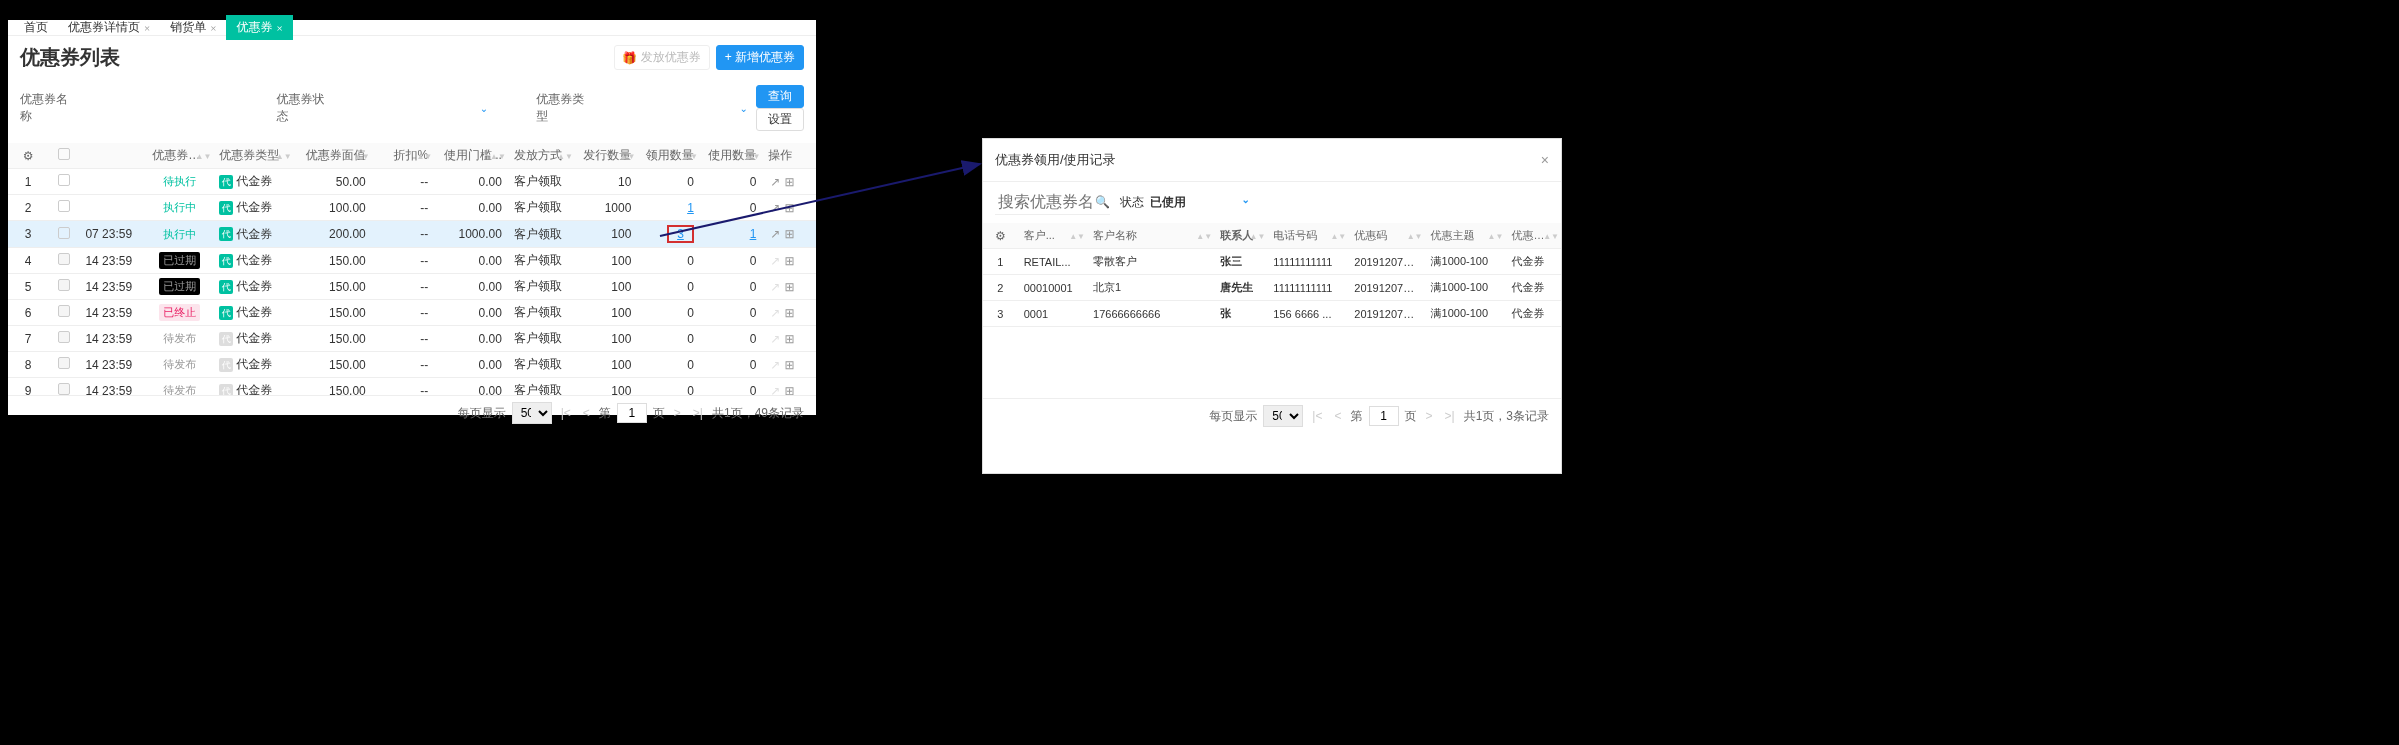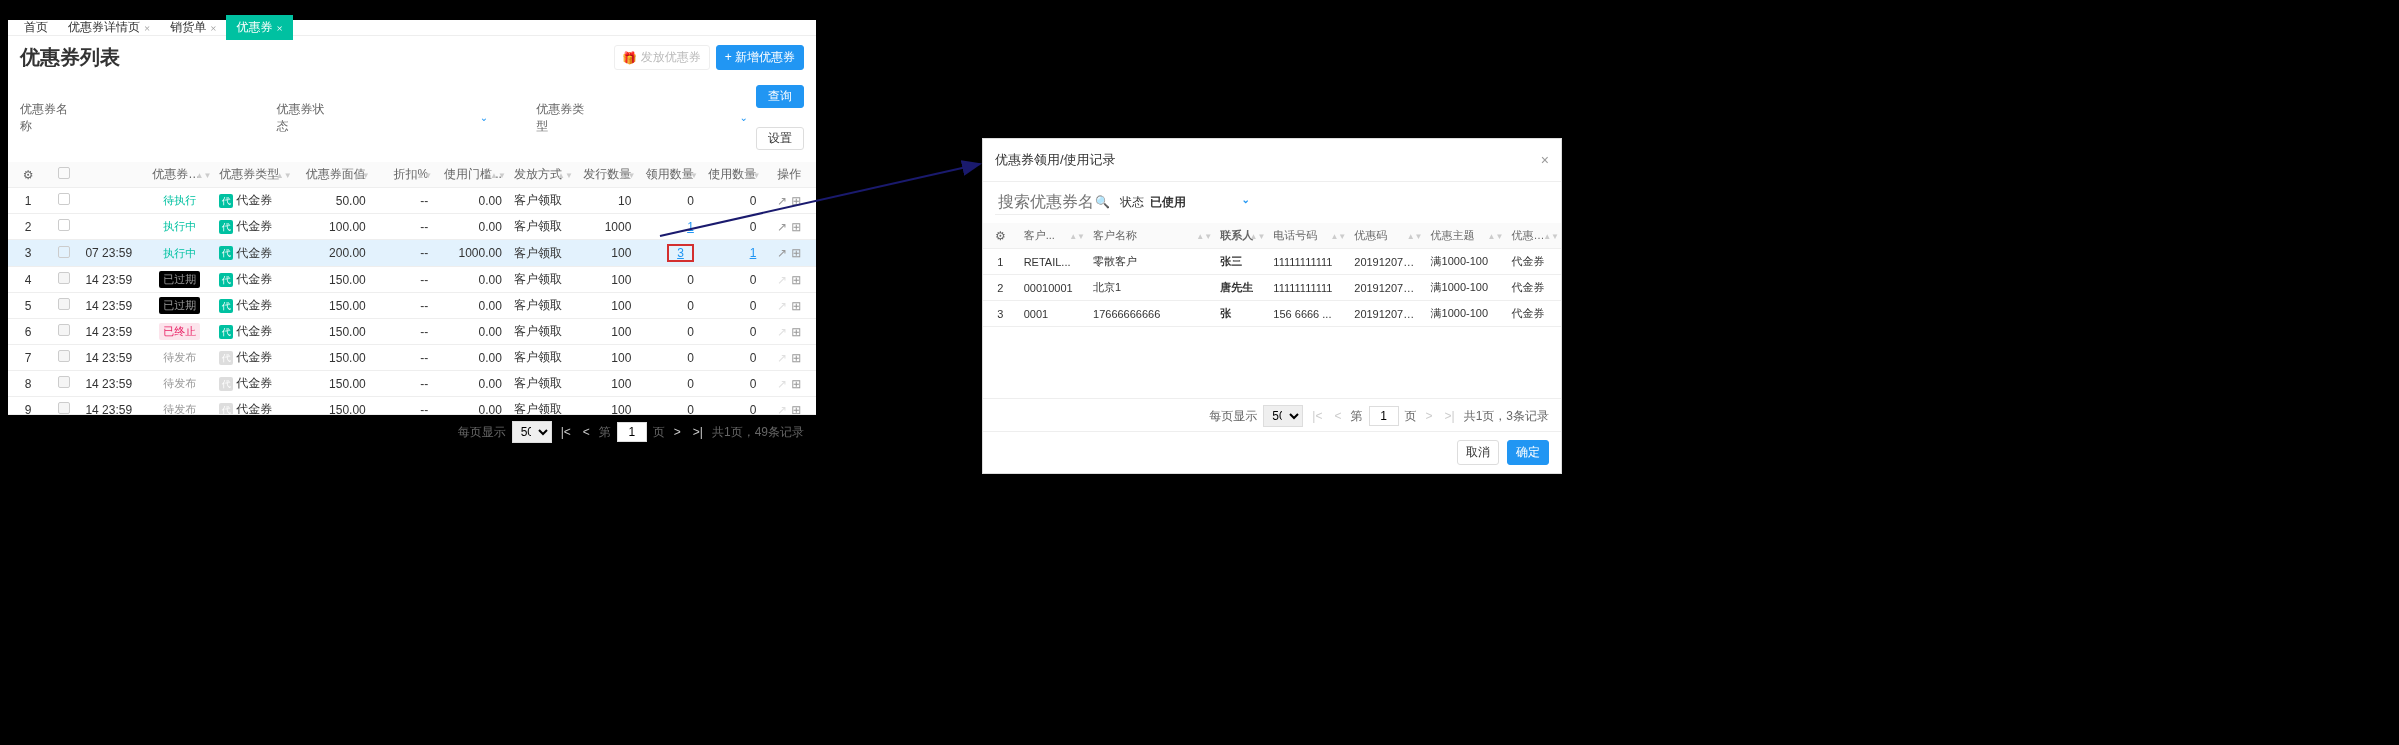--- a/index.html
+++ b/index.html
@@ -24,42 +24,42 @@
 .btn-primary { background: #2196F3; color: #fff; border-color: #2196F3; }
 .btn-disabled { color: #bbb; border-color: #eee; display: flex; align-items: center; gap: 3px; }
 
 
 .filters { display: flex; gap: 8px; padding: 6px 12px 12px; align-items: center; }
 .filter-group { display: flex; align-items: center; gap: 16px; }
 .filter-label { color: #666; font-size: 12px; }
 .filter-input { border: none; border-bottom: 1px solid transparent; width: 120px; font-size: 12px; padding: 2px; }
 .filter-select { width: 120px; border: none; font-size: 12px; position: relative; }
 .chevron { color: #2196F3; font-size: 10px; }
-.filter-actions { display: flex; flex-direction: column; gap: 19px; margin-left: auto; }
+.filter-actions { display: flex; flex-direction: column; gap: 0; margin-left: auto; }
 .filter-actions .btn { width: 48px; text-align: center; padding: 2px 0; }
 
 
 .table-wrap { overflow: auto; }
 table { width: 100%; border-collapse: collapse; table-layout: fixed; }
 th, td { padding: 4px 6px; border-bottom: 1px solid #eee; text-align: left; font-size: 12px; white-space: nowrap; overflow: hidden; text-overflow: ellipsis; }
 th { background: #fafafa; font-weight: normal; color: #666; position: relative; }
 th .sort { position: absolute; right: 2px; top: 50%; transform: translateY(-50%); font-size: 8px; color: #ccc; display: flex; flex-direction: column; line-height: 5px; }
 .col-num { width: 36px; text-align: center; }
 .col-chk { width: 28px; text-align: center; }
 .col-time { width: 60px; }
 .col-status { width: 60px; text-align: center; }
 .col-type { width: 72px; }
 .col-amount { width: 70px; text-align: right; }
 .col-discount { width: 56px; text-align: right; }
 .col-threshold { width: 66px; text-align: right; }
 .col-method { width: 60px; }
 .col-issue { width: 56px; text-align: right; }
 .col-claim { width: 56px; text-align: right; }
 .col-use { width: 56px; text-align: right; }
-.col-actions { width: 48px; text-align: center; }
+.col-actions { width: 48px; text-align: left; }
 .chk { width: 12px; height: 12px; border: 1px solid #ccc; border-radius: 2px; display: inline-block; }
 .chk.disabled { background: #f5f5f5; }
 .status-badge { display: inline-block; padding: 1px 4px; border-radius: 2px; font-size: 11px; }
 .st-pending { color: #00c1a1; }
 .st-running { color: #00c1a1; }
 .st-expired { color: #999; background: #000000; }
 .st-terminated { color: #E91E63; background: #fce4ec; }
 .st-draft { color: #999; }
 .type-icon { display: inline-block; width: 14px; height: 14px; background: #00c1a1; color: #fff; font-size: 9px; text-align: center; line-height: 14px; border-radius: 2px; margin-right: 3px; vertical-align: middle; }
 .type-icon.draft { background: #ddd; }
@@ -403,24 +403,20 @@
     <span class="page-btn">|&lt;</span>
     <span class="page-btn">&lt;</span>
     <span>第</span>
     <input style="width: 30px; text-align: center;" value="1">
     <span>页</span>
     <span class="page-btn">&gt;</span>
     <span class="page-btn">&gt;|</span>
     <span>共1页，3条记录</span>
   </div>
 
-  <div class="modal-footer">
-    <span class="btn">取消</span>
-    <span class="btn btn-primary">确定</span>
-  </div>
 </div>
 
 <svg class="arrow-svg" width="2399" height="745">
   <defs>
       <marker id="arrowhead" markerWidth="10" markerHeight="8" refX="9" refY="4" orient="auto">
         <polygon points="0 0, 10 4, 0 8" fill="#1a1a6e"></polygon>
       </marker>
     </defs>
   <line x1="660" y1="236" x2="980" y2="164" stroke="#1a1a6e" stroke-width="2" marker-end="url(#arrowhead)"></line>
 </svg>

